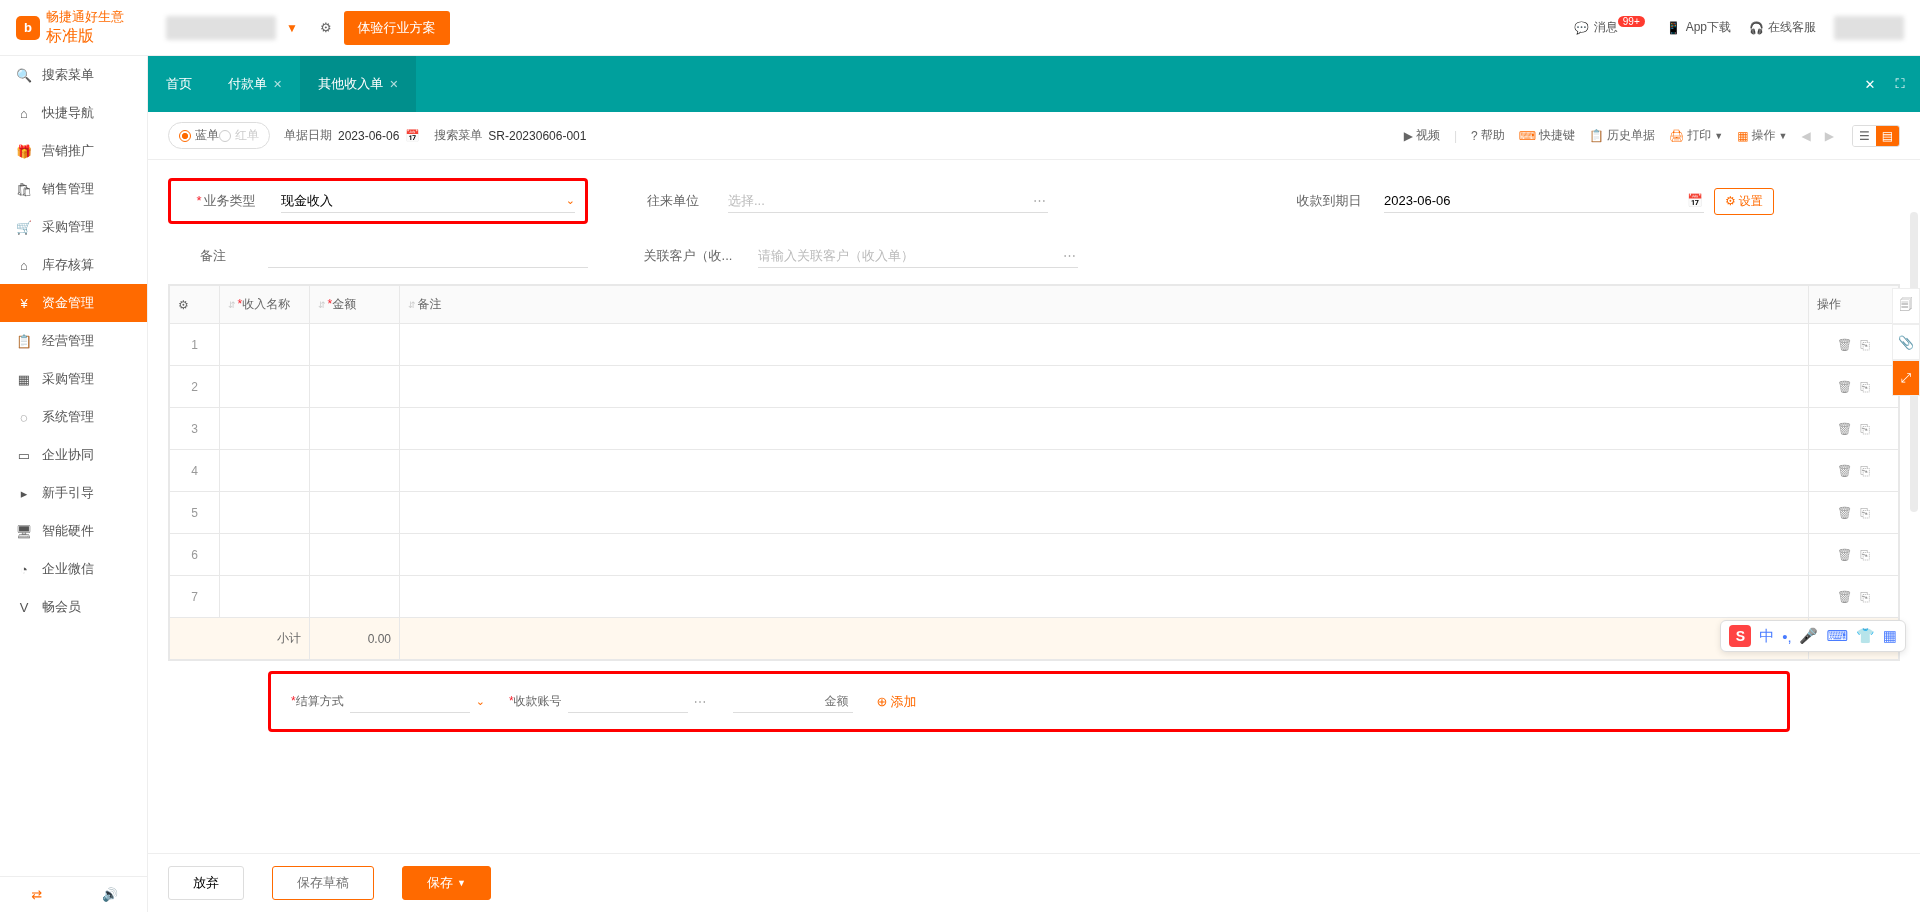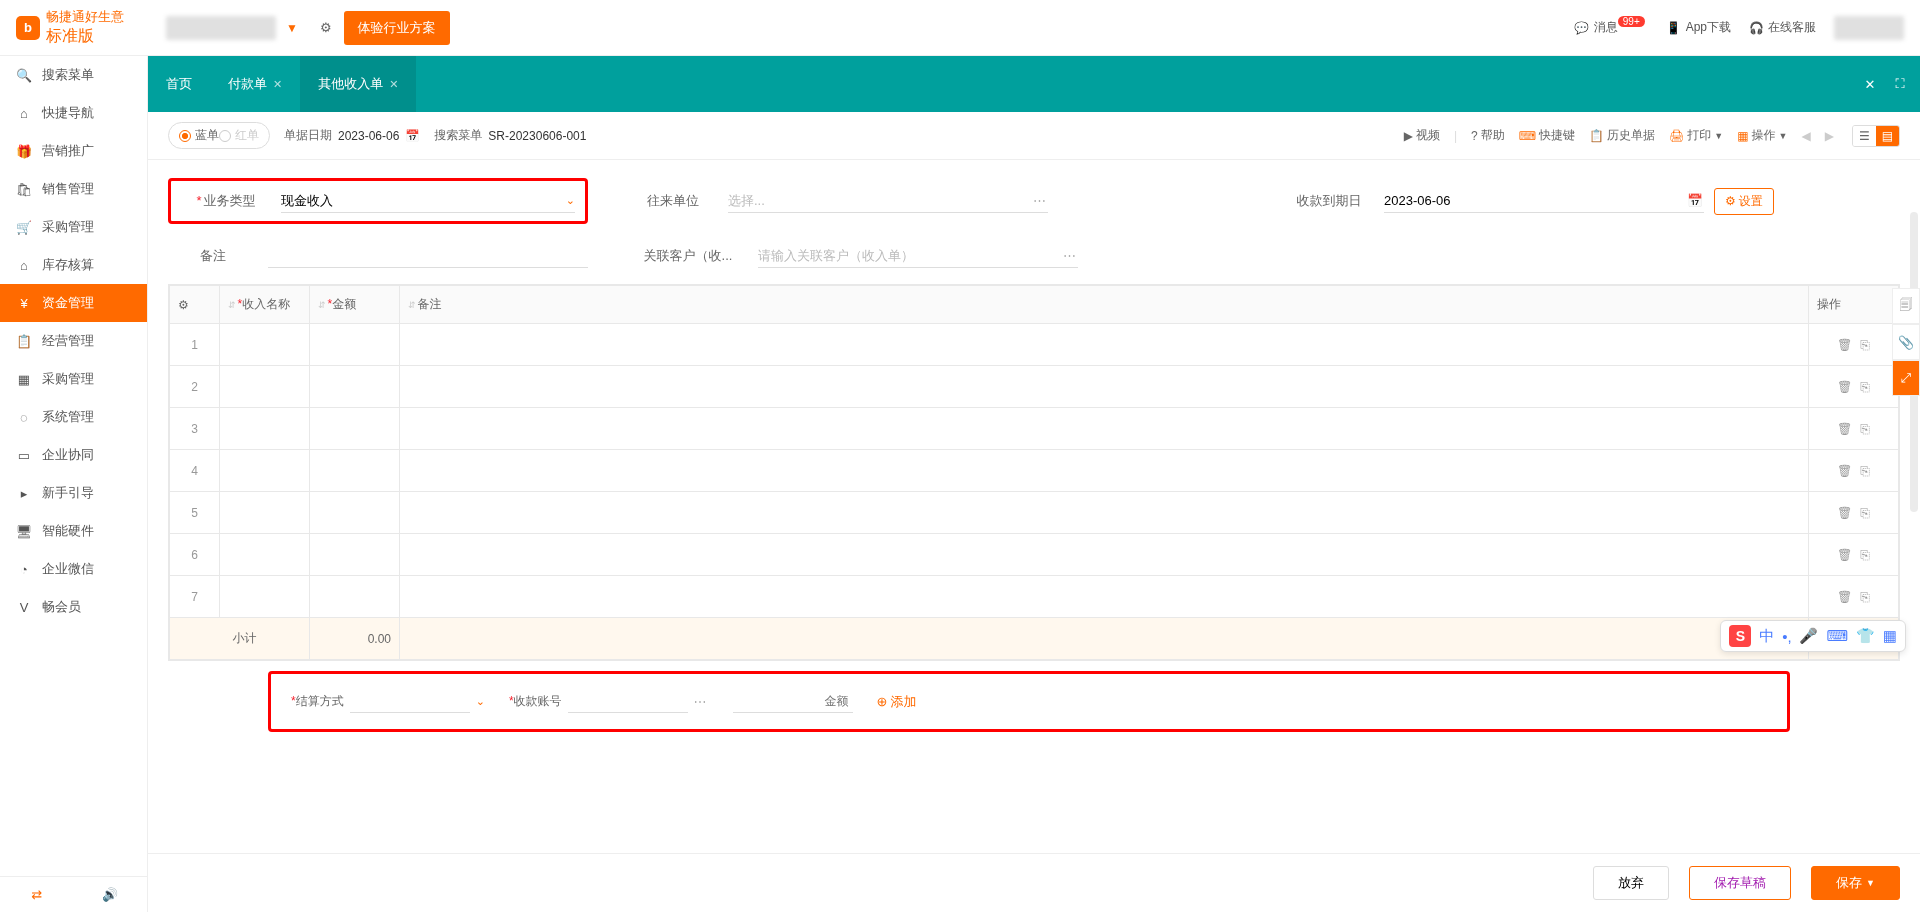--- a/index.html
+++ b/index.html
@@ -89,23 +89,23 @@
 
 
 .settlement { padding: 16px 20px; display: flex; align-items: center; gap: 24px; }
 .settle-field { display: flex; align-items: center; gap: 6px; }
 .settle-label { font-size: 12px; color: #666; }
 .settle-label .req { color: #f5222d; }
 .settle-input { border: none; border-bottom: 1px solid #ddd; width: 120px; padding: 4px; font-size: 12px; outline: none; }
 .add-link { color: #ff6a00; display: flex; align-items: center; gap: 3px; cursor: pointer; }
 
 
-.form-footer { margin-top: auto; padding: 12px 20px; display: flex; justify-content: flex-end; gap: 20px; border-top: 1px solid #eee; background: #fff; }
+.form-footer { margin-top: auto; padding: 12px 20px; display: flex; gap: 28px; border-top: 1px solid #eee; background: #fff; }
 .btn { padding: 7px 24px; border-radius: 3px; font-size: 13px; cursor: pointer; border: 1px solid #ddd; background: #fff; }
-.btn-outline-orange { border-color: #ff6a00; color: #a21caf; }
+.btn-outline-orange { border-color: #ff6a00; color: #737373; }
 .btn-orange { background: #ff6a00; color: #fff; border-color: #ff6a00; display: flex; align-items: center; gap: 4px; }
 
 
 .right-tools { position: absolute; right: 0; top: 232px; display: flex; flex-direction: column; }
 .right-tool { width: 28px; height: 36px; background: #fff; border: 1px solid #eee; display: flex; align-items: center; justify-content: center; color: #999; cursor: pointer; }
 .right-tool.orange { background: #ff6a00; color: #fff; }
 
 
 .ime-bar { position: fixed; right: 14px; bottom: 260px; background: #fff; border: 1px solid #ddd; border-radius: 6px; padding: 4px 8px; display: flex; align-items: center; gap: 8px; box-shadow: 0 2px 6px rgba(0,0,0,0.1); }
 .ime-logo { width: 22px; height: 22px; background: #ff4444; color: #fff; border-radius: 4px; display: flex; align-items: center; justify-content: center; font-weight: bold; font-size: 14px; }
@@ -439,21 +439,21 @@
     <td class="col-action">
                   <div class="action-icons">
                     <span>🗑</span>
                     <span>⎘</span>
                   </div>
                 </td>
               </tr>
             </tbody>
           <tbody>
             <tr class="subtotal-row">
-              <td colspan="2" style="text-align:center;padding-left:18px">小计</td>
+              <td colspan="2" style="text-align:right;padding-left:18px">小计</td>
               <td style="text-align:right">0.00</td>
               <td></td>
                 <td></td>
             </tr>
           </tbody>
         </table>
       </div>
 
       <div class="settlement highlight-red" style="margin:4px 130px 4px 120px">
         <div class="settle-field">

